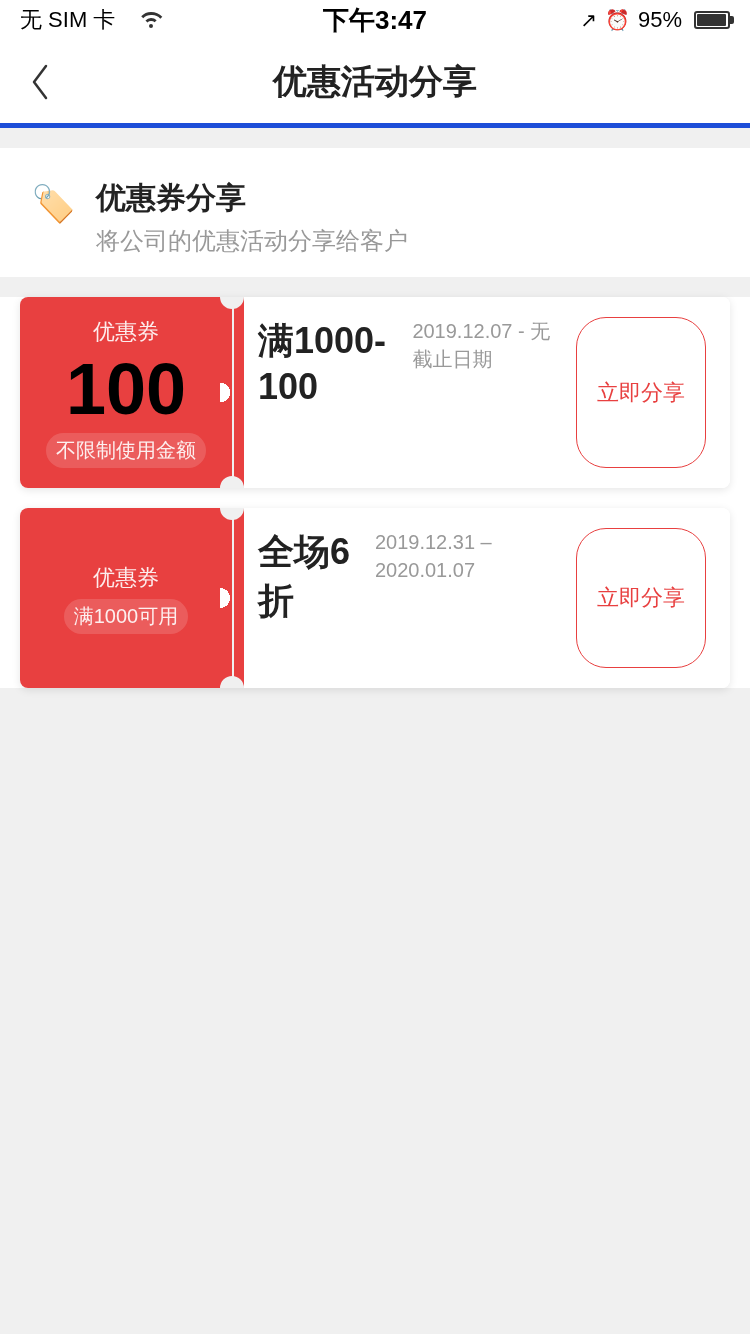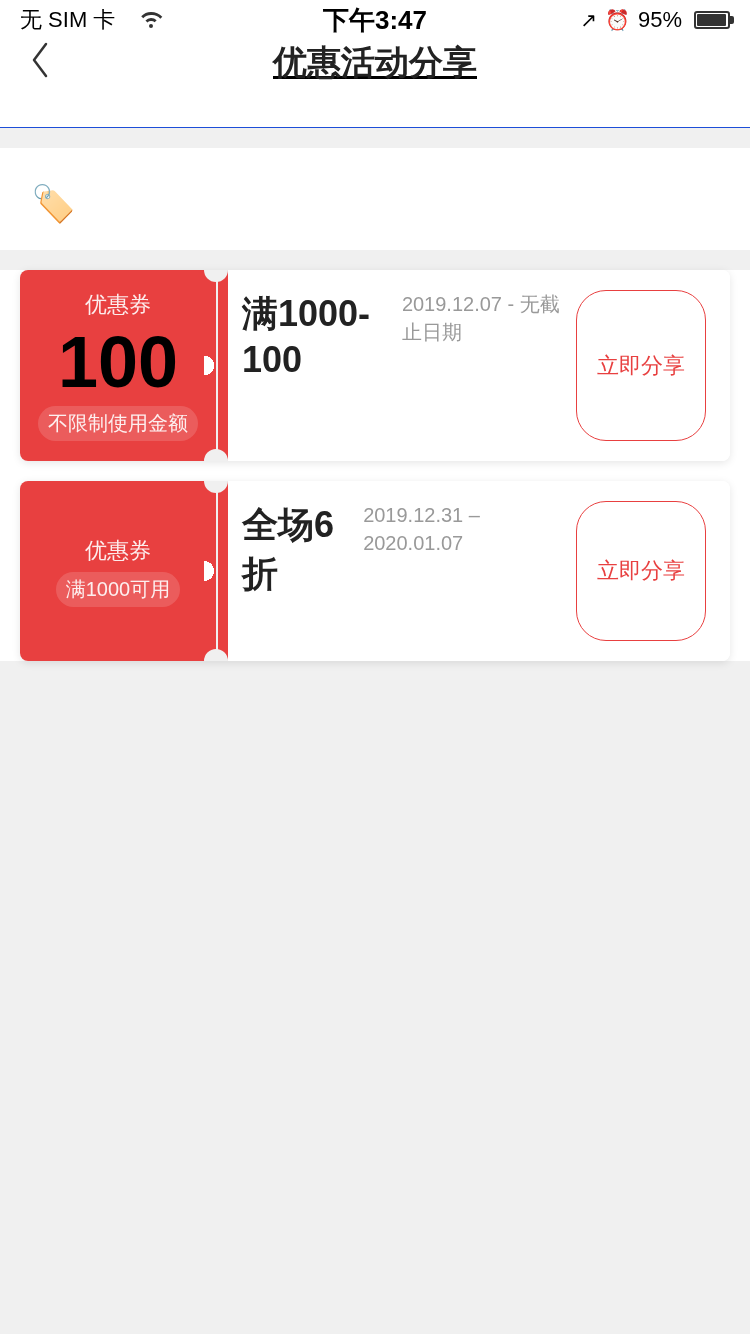--- a/index.html
+++ b/index.html
@@ -71,25 +71,24 @@
       width: 90%;
       background: #333;
       border-radius: 1px;
     }
 
     
     .nav-bar {
       height: 88px;
       background: #fff;
       display: flex;
-      align-items: flex-start;
+      align-items: center;
       justify-content: center;
       position: relative;
-      border-bottom: 1px solid #1d4ed8;
-      text-decoration: underline;
+      border-bottom: 5px solid #1d4ed8;
     }
     .nav-back {
       position: absolute;
       left: 28px;
       font-size: 36px;
       color: #333;
       cursor: pointer;
       display: flex;
       align-items: center;
     }
@@ -143,21 +142,21 @@
       border-radius: 8px;
       overflow: hidden;
       box-shadow: 0 2px 8px rgba(0,0,0,0.1);
       min-height: 180px;
       position: relative;
     }
 
     
     .coupon-left {
       background: #e84040;
-      width: 196px;
+      width: 212px;
       flex-shrink: 0;
       display: flex;
       flex-direction: column;
       align-items: center;
       justify-content: center;
       padding: 20px 10px;
       position: relative;
       color: #fff;
     }
 
@@ -295,20 +294,24 @@
   <div class="nav-back">
     <svg width="24" height="40" viewBox="0 0 24 40">
         <polyline points="18,4 6,20 18,36" stroke="#333" stroke-width="2.5" fill="none" stroke-linecap="round" stroke-linejoin="round"></polyline>
       </svg>
   </div>
   <div class="nav-title">优惠活动分享</div>
 </div>
 
 <div class="section-header">
   <div class="section-icon">🏷️</div>
+  <div class="section-text-block">
+    <div class="section-title">优惠券分享</div>
+    <div class="section-desc">将公司的优惠活动分享给客户</div>
+  </div>
 </div>
 
 <div class="coupons-container">
 
   <div class="coupon-item">
     <div class="coupon-left">
       <div class="coupon-label">优惠券</div>
       <div class="coupon-amount">100</div>
       <div class="coupon-condition">不限制使用金额</div>
     </div>

